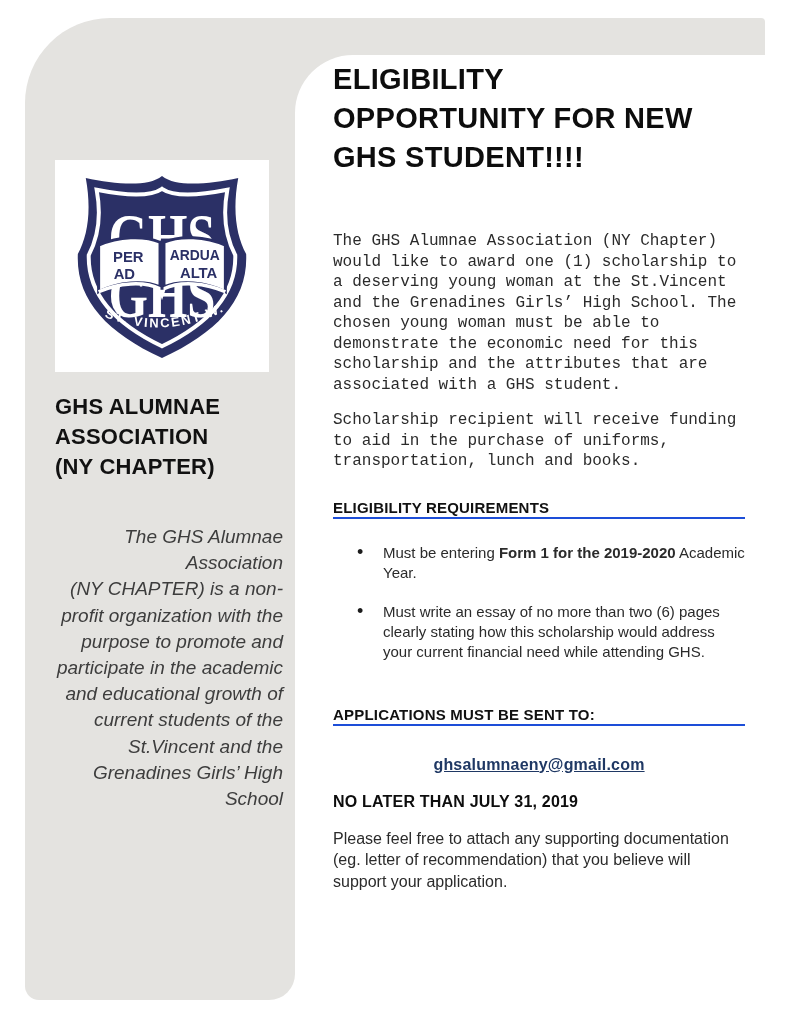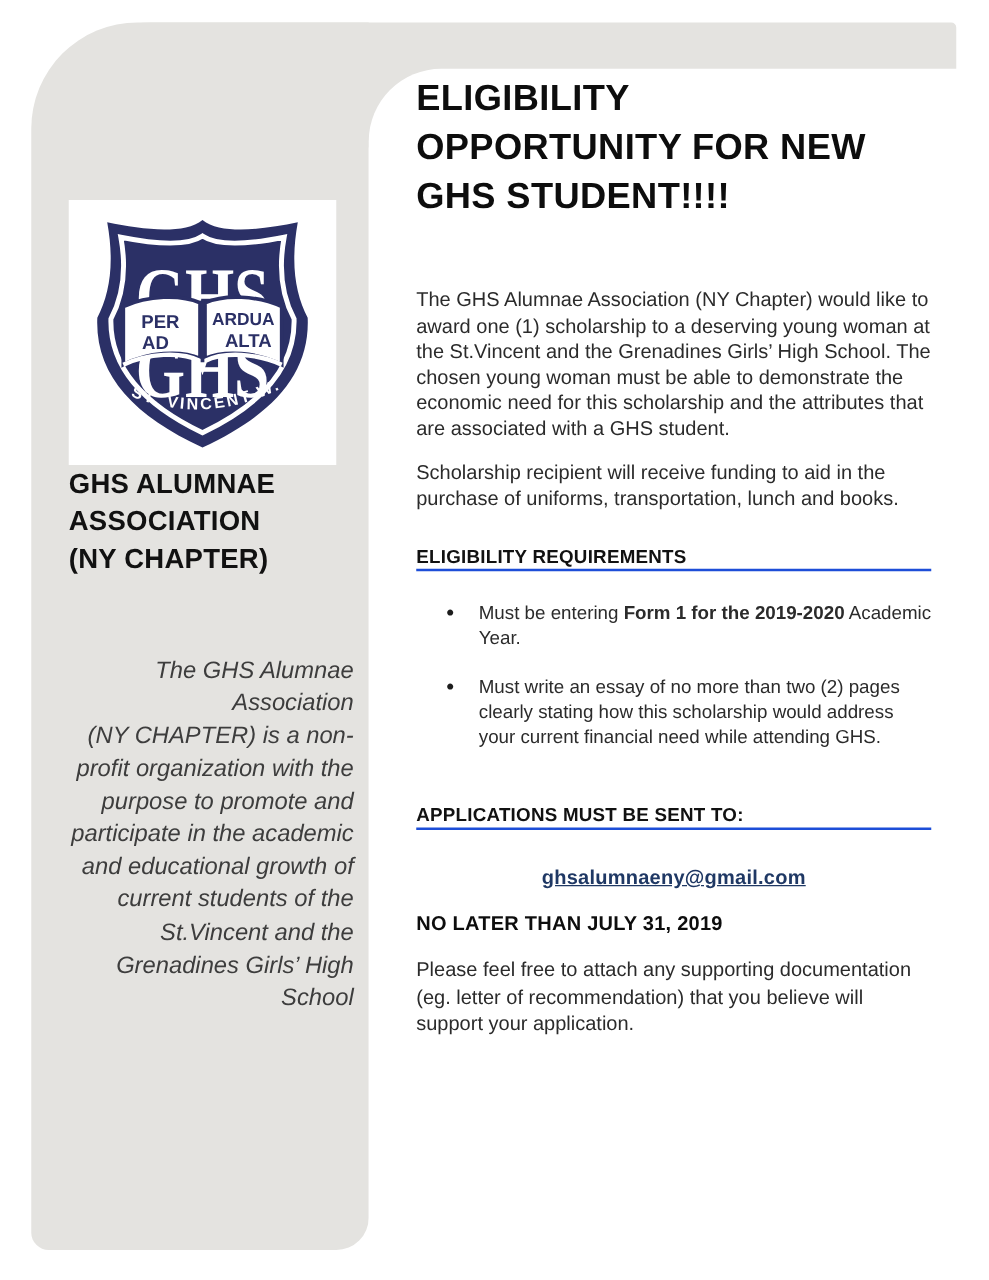--- a/index.html
+++ b/index.html
@@ -38,21 +38,21 @@
   .logo-box {
     position: absolute;
     left: 55px; top: 160px;
     width: 214px; height: 212px;
     background: #ffffff;
     display: flex; align-items: center; justify-content: center;
   }
   .logo-box svg { width: 198px; height: 198px; }
   .sidebar-title {
     position: absolute;
-    left: 55px; top: 372px;
+    left: 55px; top: 392px;
     width: 235px;
     font-size: 22px; font-weight: bold;
     line-height: 30px; letter-spacing: 0.2px;
     color: #111111;
   }
   .sidebar-title span { display: block; }
   .sidebar-desc {
     position: absolute;
     left: 55px; top: 524px;
     width: 228px;
@@ -68,21 +68,21 @@
     left: 333px; top: 60px;
     width: 412px;
   }
   .main-title {
     font-size: 29px; font-weight: bold;
     line-height: 39px; letter-spacing: 0.3px;
     color: #0d0d0d;
     margin: 0;
   }
   .main-title span { display: block; }
-  .para { font-size: 16px; line-height: 20.5px; color: #2b2b2b; margin: 0; }
+  .para { font-size: 16px; line-height: 20.5px; color: #2b2b2b; margin: 0; font-family: Liberation Mono, monospace; }
   .para1 { margin-top: 54px; }
   .para2 { margin-top: 15px; }
   .rule-heading {
     margin-top: 27px;
     font-size: 15px; font-weight: bold; letter-spacing: 0.2px;
     color: #111111;
     padding-bottom: 1px;
     border-bottom: 2px solid #1d4ed8;
   }
   ul.bullets {
@@ -177,21 +177,21 @@
     </h1>
 
     <p class="para para1">The GHS Alumnae Association (NY Chapter) would like to award one (1) scholarship to a deserving young woman at the St.Vincent and the Grenadines Girls’ High School. The chosen young woman must be able to demonstrate the economic need for this scholarship and the attributes that are associated with a GHS student.</p>
 
     <p class="para para2">Scholarship recipient will receive funding to aid in the purchase of uniforms, transportation, lunch and books.</p>
 
     <div class="rule-heading">ELIGIBILITY REQUIREMENTS</div>
 
     <ul class="bullets">
       <li><span>Must be entering </span><span class="bold-seg">Form 1 for the 2019-2020</span><span> Academic Year.</span></li>
-      <li><span>Must write an essay of no more than two (2) pages clearly stating how this scholarship would address your current financial need while attending GHS.</span><span class="bold-seg"></span><span></span></li>
+      <li><span>Must write an essay of no more than two (6) pages clearly stating how this scholarship would address your current financial need while attending GHS.</span><span class="bold-seg"></span><span></span></li>
     </ul>
 
     <div class="rule-heading apps-heading">APPLICATIONS MUST BE SENT TO:</div>
 
     <div class="email-row">
       <a class="email-link" href="#">ghsalumnaeny@gmail.com</a>
     </div>
 
     <div class="deadline">NO LATER THAN JULY 31, 2019</div>
 

